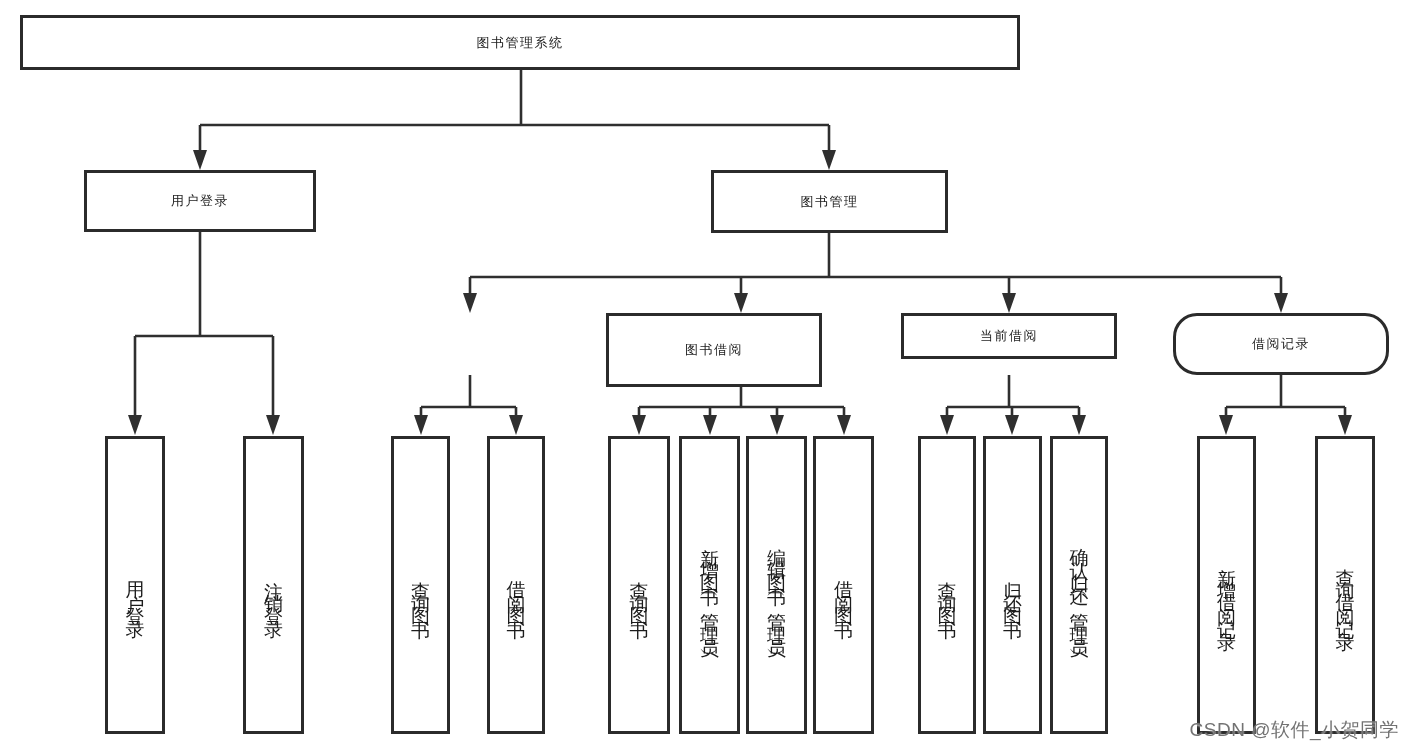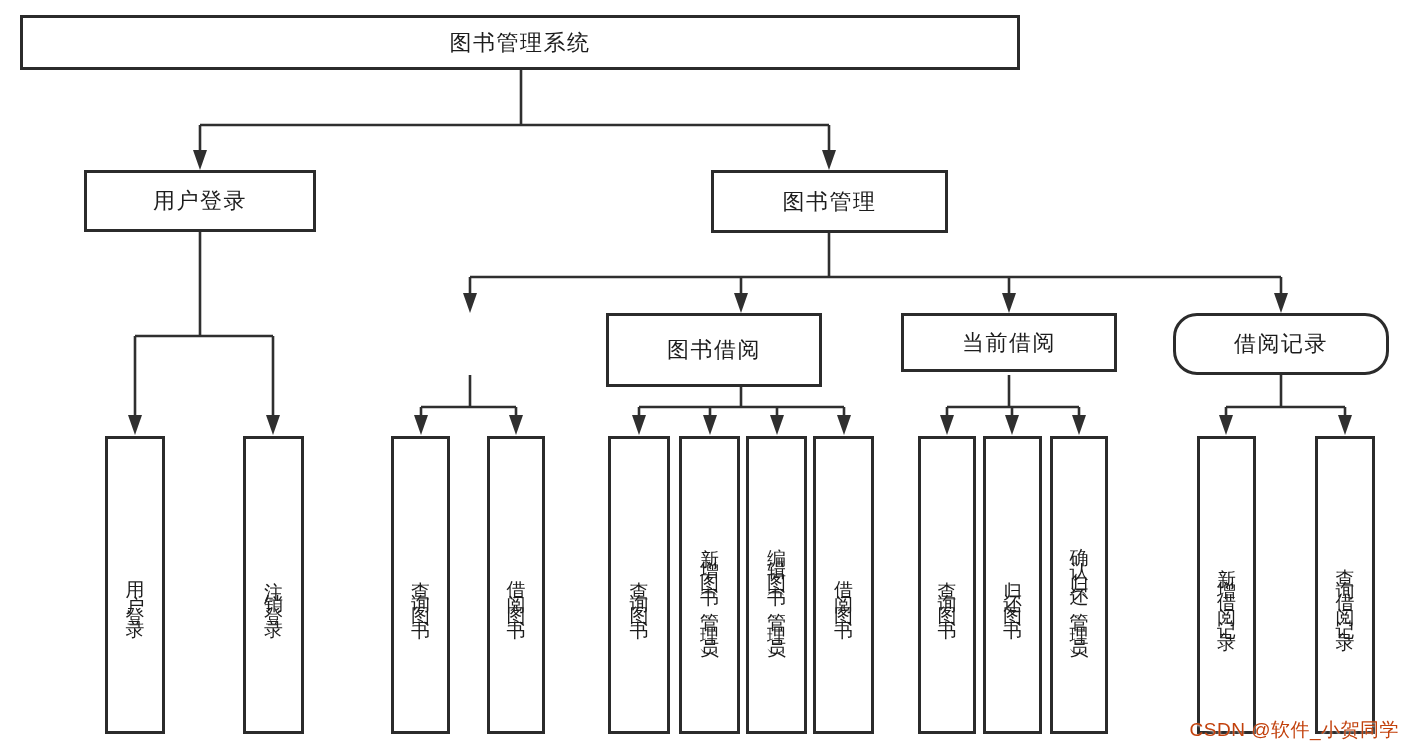--- a/index.html
+++ b/index.html
@@ -34,39 +34,39 @@
     box-sizing: border-box;
     border: 3px solid #2b2b2b;
     background: #ffffff;
     display: flex;
     align-items: center;
     justify-content: center;
     z-index: 2;
     color: #1c1c1c;
   }
   .hnode {
-    font-size: 22px;
+    font-size: 13px;
     letter-spacing: 1.5px;
   }
   .vnode span {
     writing-mode: vertical-rl;
     text-orientation: mixed;
     font-size: 19px;
     letter-spacing: 13px;
     margin-bottom: -13px;
     white-space: nowrap;
     color: #1c1c1c;
   }
   .watermark {
     position: absolute;
     right: 6px;
     bottom: 4px;
     z-index: 5;
     font-size: 19px;
-    color: #c2410c;
+    color: #737373;
     letter-spacing: 0.5px;
     text-shadow: 0 1px 2px rgba(255,255,255,0.85);
     white-space: nowrap;
   }
 </style>
 </head>
 <body>
 
 <div class="canvas">
 
@@ -153,21 +153,21 @@
   <div class="node hnode" style="left:84px; top:170px; width:232px; height:62px;">
     <span>用户登录</span>
   </div>
   <div class="node hnode" style="left:711px; top:170px; width:237px; height:63px;">
     <span>图书管理</span>
   </div>
 
   <div class="node hnode" style="left:606px; top:313px; width:216px; height:74px;">
     <span>图书借阅</span>
   </div>
-  <div class="node hnode" style="left:901px; top:313px; width:216px; height:59px;">
+  <div class="node hnode" style="left:901px; top:313px; width:216px; height:46px;">
     <span>当前借阅</span>
   </div>
   <div class="node hnode" style="left:1173px; top:313px; width:216px; height:62px;border-radius:24px;">
     <span>借阅记录</span>
   </div>
 
   <div class="node vnode" style="left:105px; top:436px; width:60px; height:298px;">
     <span>用户登录</span>
   </div>
   <div class="node vnode" style="left:243px; top:436px; width:61px; height:298px;">

